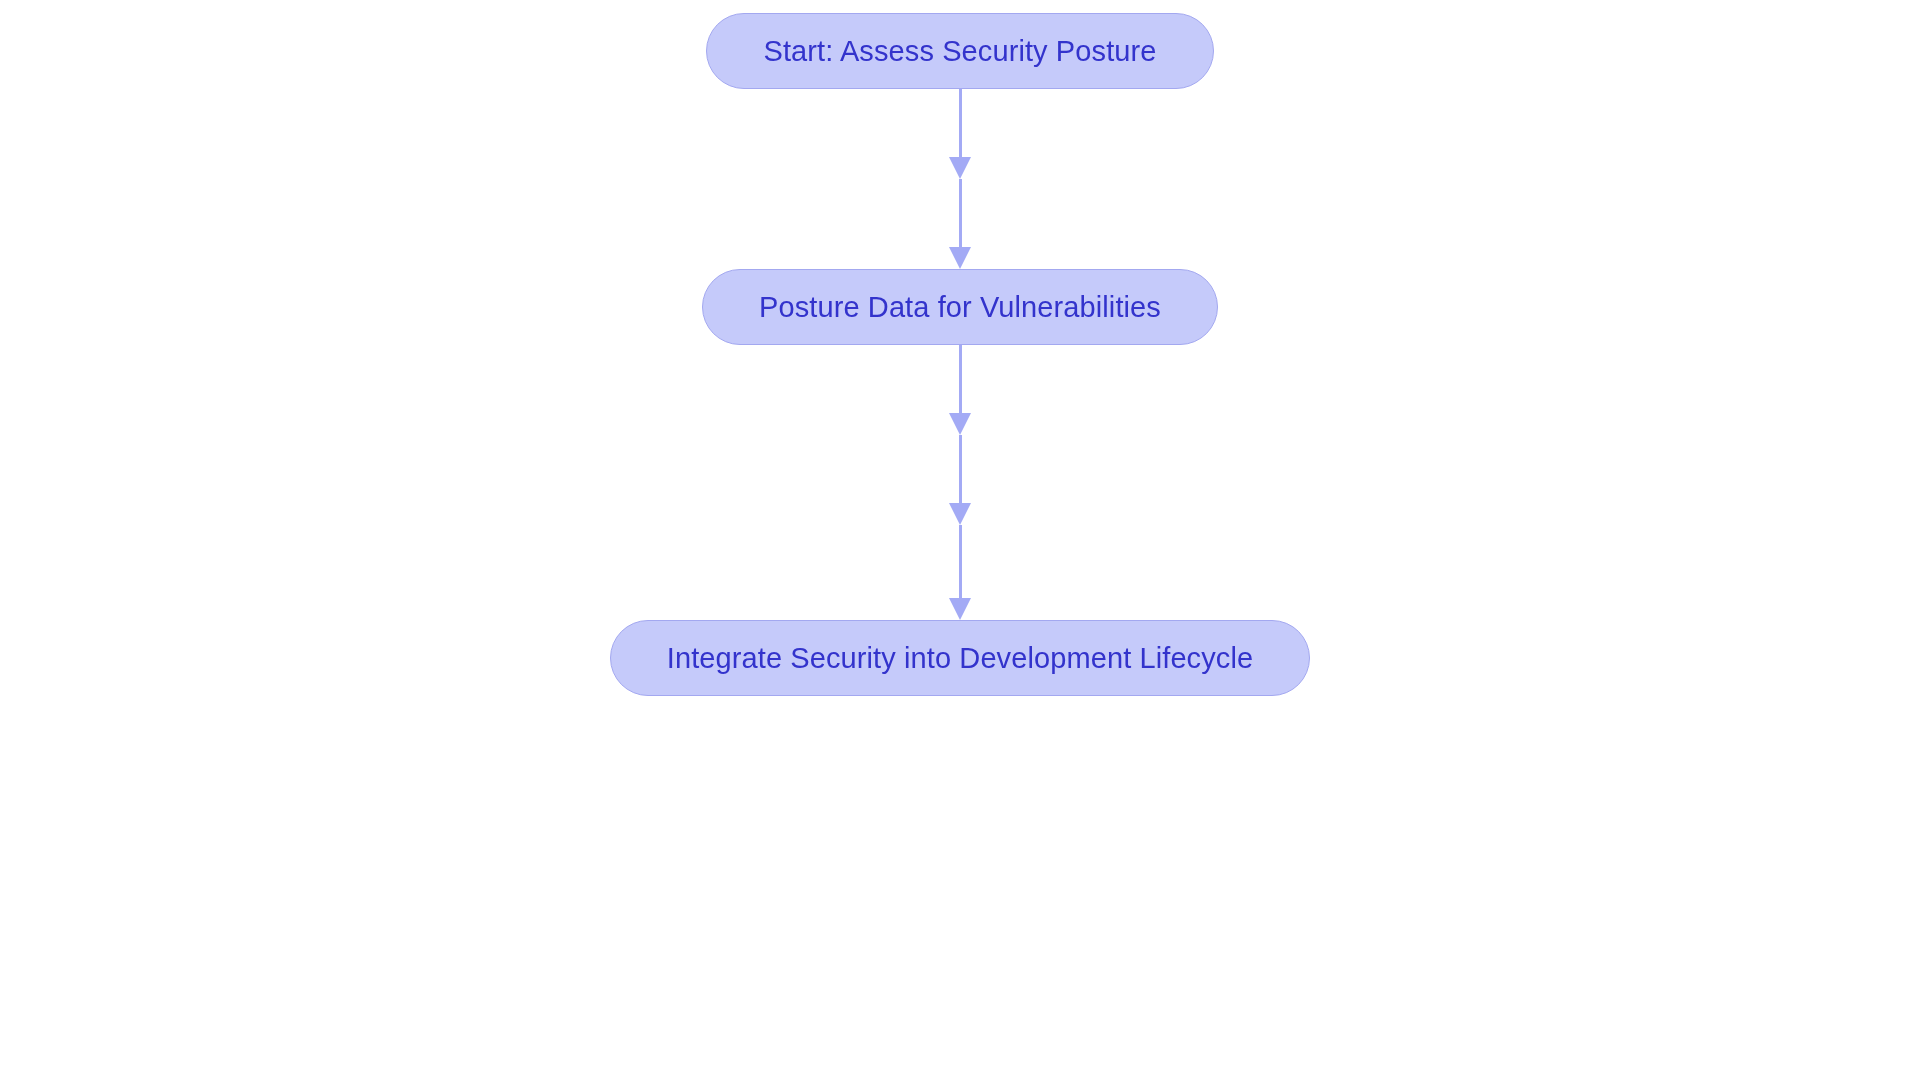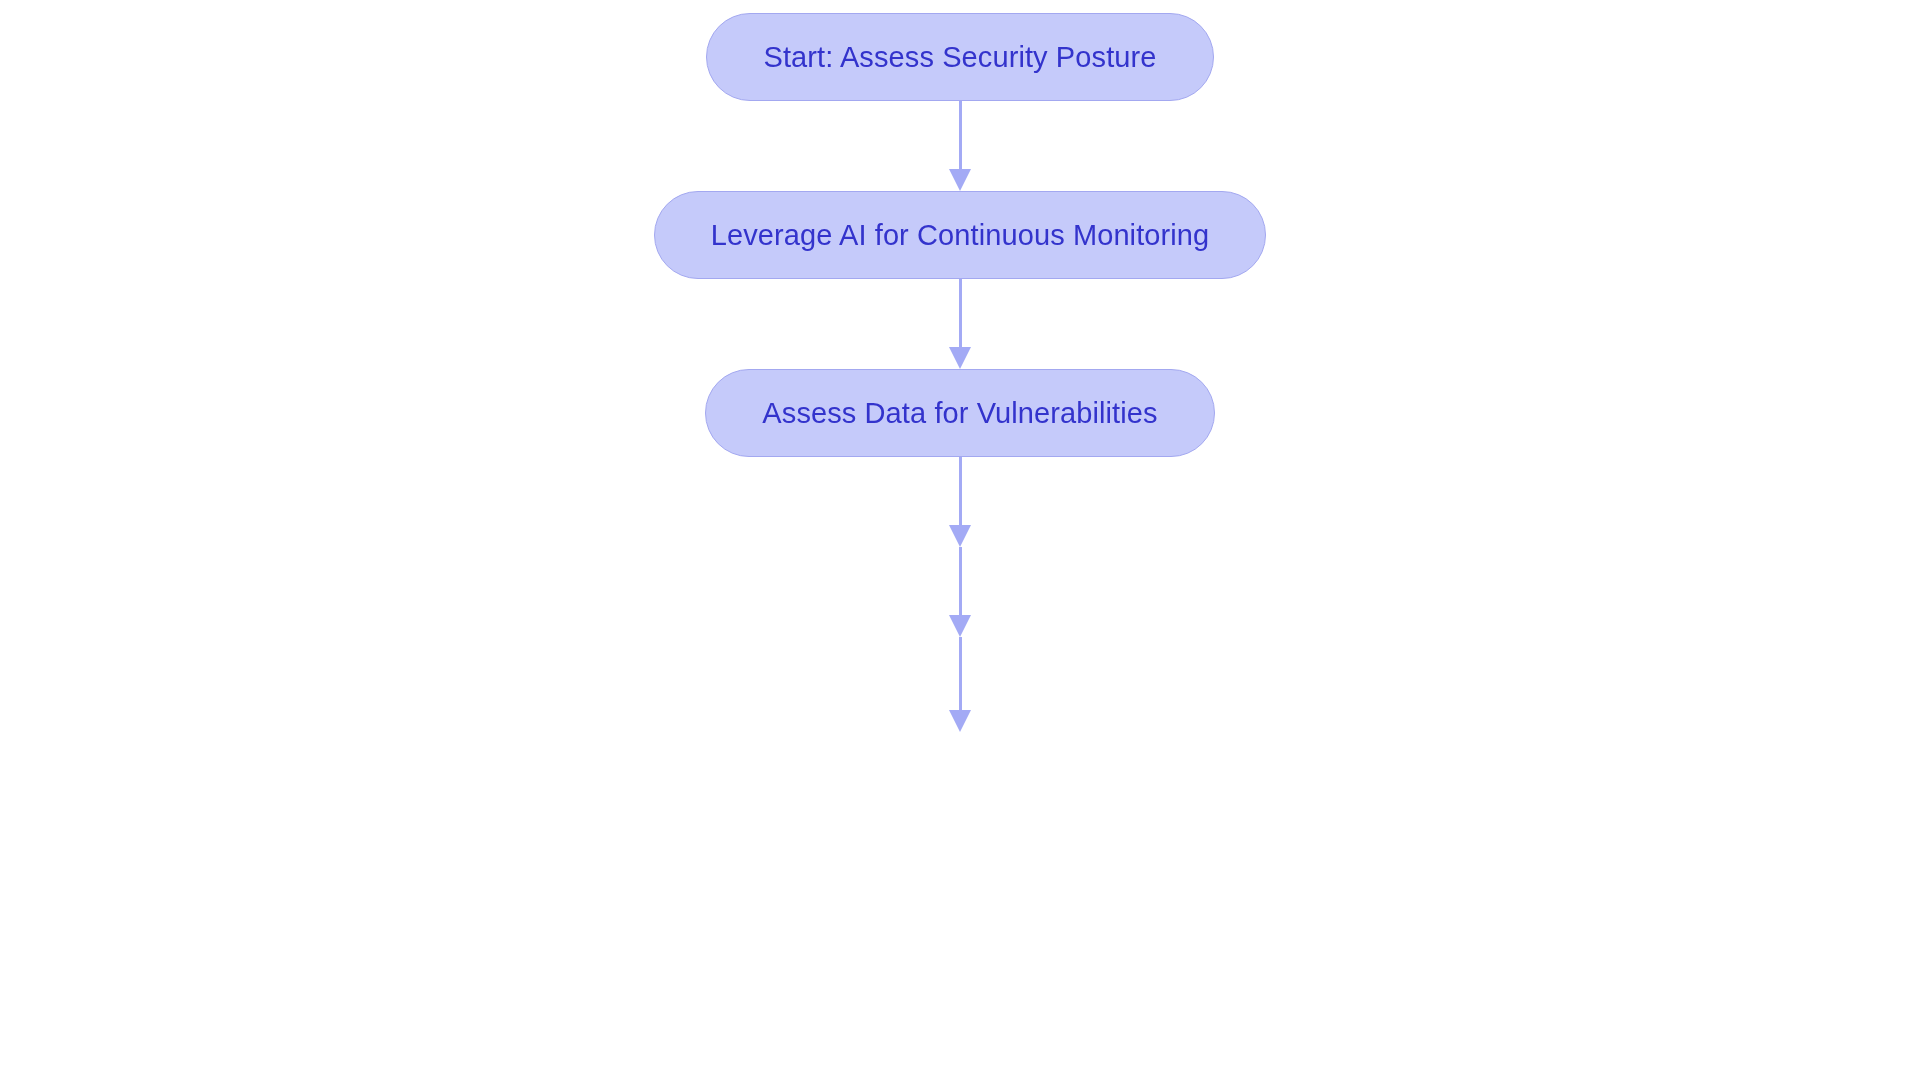--- a/index.html
+++ b/index.html
@@ -24,21 +24,21 @@
     left: 0;
     top: 0;
     width: 1920px;
     height: 1083px;
     display: flex;
     flex-direction: column;
     align-items: center;
   }
   .flow-node {
     box-sizing: border-box;
-    height: 88px;
+    height: 76px;
     border-radius: 50px;
     background: #c5cafa;
     border: 1.4px solid #a3a8f0;
     display: flex;
     align-items: center;
     justify-content: center;
     padding: 0 56px;
     flex: 0 0 auto;
   }
   .flow-node-label {
@@ -81,45 +81,45 @@
 
     <div class="flow-node">
       <span class="flow-node-label">Start: Assess Security Posture</span>
     </div>
 
     <div class="flow-connector">
       <div class="connector-line" style="height:68px"></div>
       <div class="connector-arrowhead"></div>
     </div>
 
-    <div class="flow-node">
-      <span class="flow-node-label">Leverage AI for Continuous Monitoring</span>
-    </div>
 
     <div class="flow-connector">
       <div class="connector-line" style="height:68px"></div>
       <div class="connector-arrowhead"></div>
     </div>
 
     <div class="flow-node">
-      <span class="flow-node-label">Assess Data for Vulnerabilities</span>
+      <span class="flow-node-label">Posture Data for Vulnerabilities</span>
     </div>
 
     <div class="flow-connector">
       <div class="connector-line" style="height:68px"></div>
       <div class="connector-arrowhead"></div>
     </div>
 
 
     <div class="flow-connector">
       <div class="connector-line" style="height:68px"></div>
       <div class="connector-arrowhead"></div>
     </div>
 
 
     <div class="flow-connector">
       <div class="connector-line" style="height:73px"></div>
       <div class="connector-arrowhead"></div>
     </div>
 
+    <div class="flow-node">
+      <span class="flow-node-label">Integrate Security into Development Lifecycle</span>
+    </div>
 
   </div>
 </div>
 
 </body></html>

